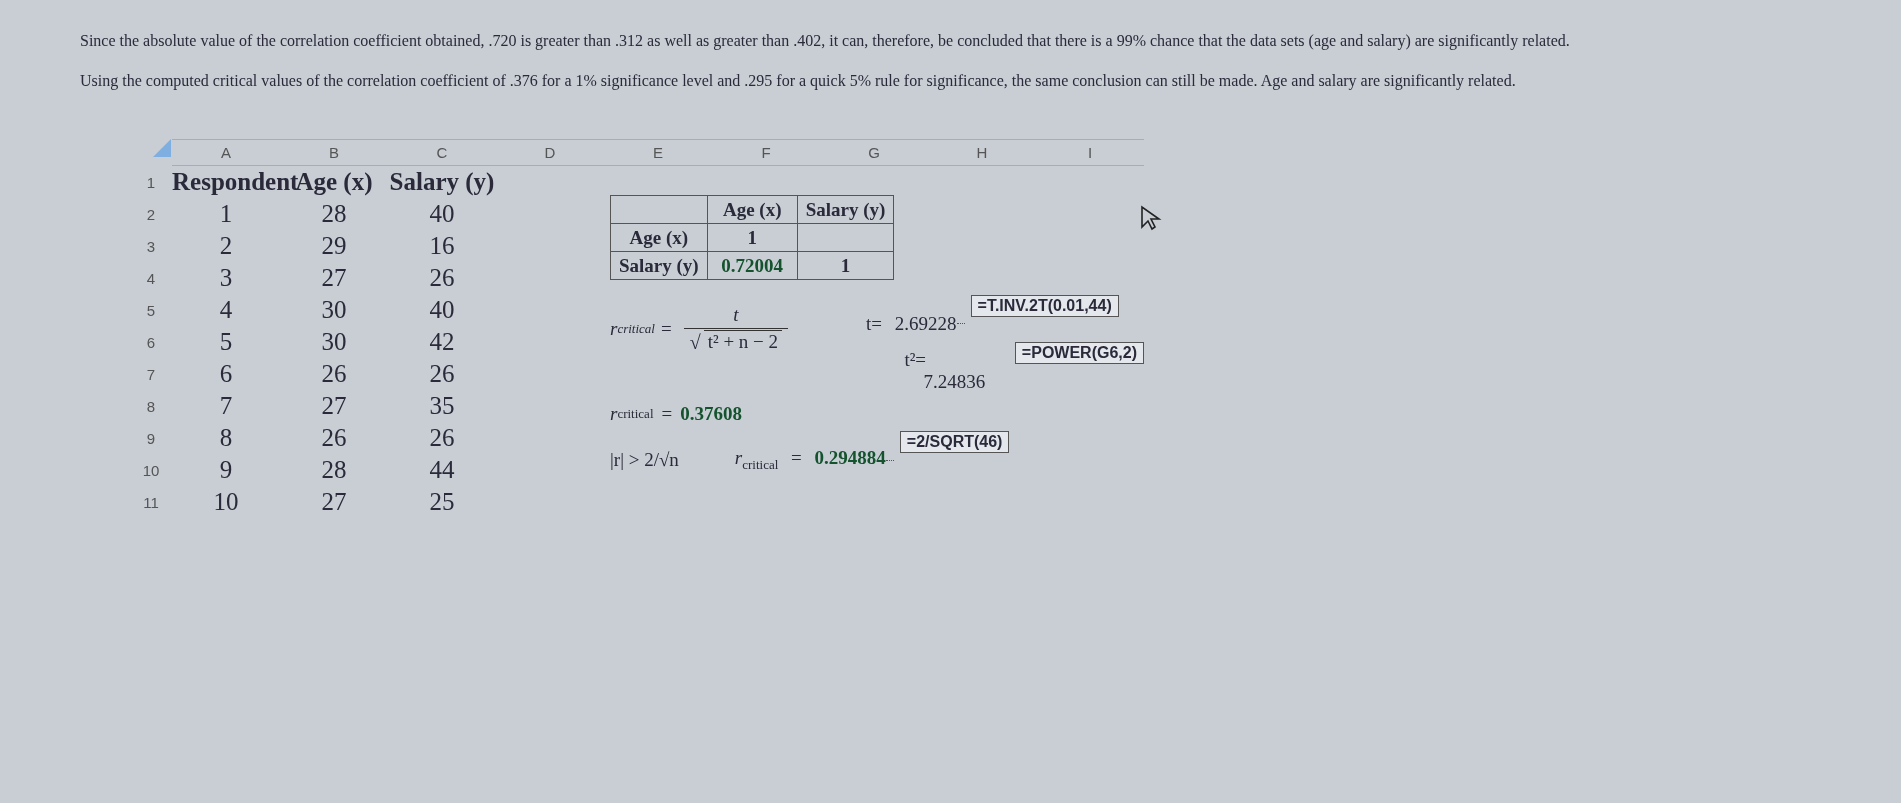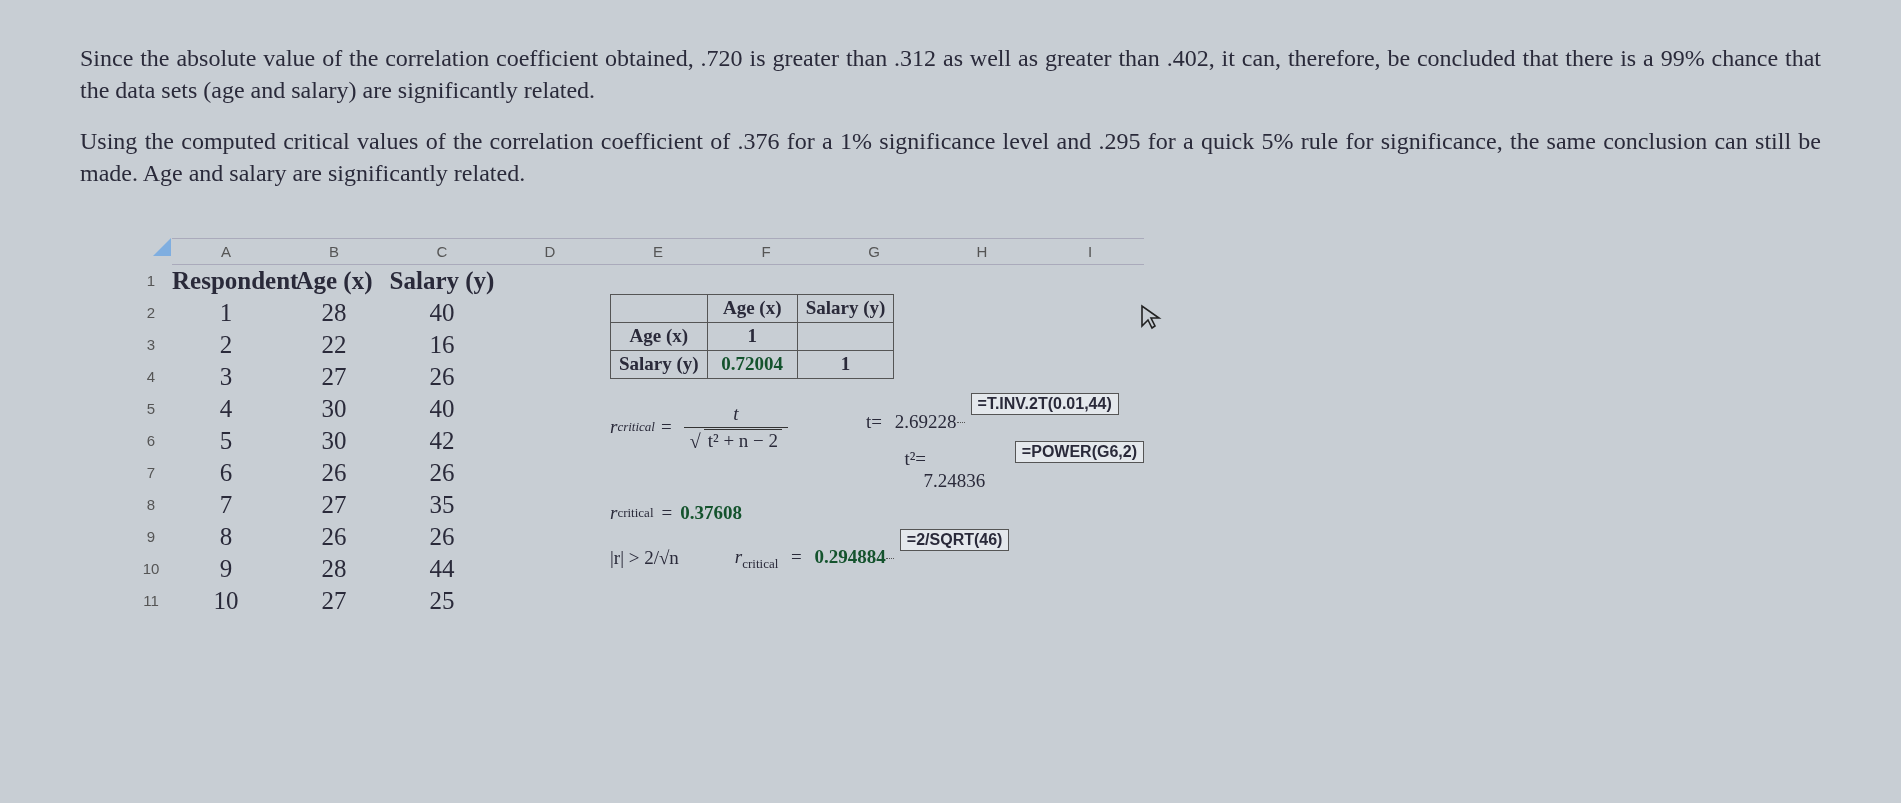--- a/index.html
+++ b/index.html
@@ -5,25 +5,24 @@
 * { box-sizing: border-box; margin: 0; padding: 0; }
 body {
   background: #c8ced4;
   font-family: "Times New Roman", serif;
   color: #2a2a3a;
   padding: 30px 80px;
   width: 1901px;
   height: 803px;
 }
 .para {
-  font-size: 24px;
+  font-size: 16px;
   line-height: 1.35;
   margin-bottom: 18px;
   text-align: justify;
-  margin-top: 12px;
 }
 .sheet {
   margin-top: 30px;
   margin-left: 50px;
   position: relative;
   display: inline-block;
 }
 .colheaders {
   display: flex;
   font-family: Arial, sans-serif;
@@ -144,21 +143,21 @@
   </div>
   <div class="grid-row">
       <span class="rowhdr">2</span>
       <span class="cell">1</span>
       <span class="cell">28</span>
       <span class="cell">40</span>
     </div>
   <div class="grid-row">
       <span class="rowhdr">3</span>
       <span class="cell">2</span>
-      <span class="cell">22</span>
+      <span class="cell">29</span>
       <span class="cell">16</span>
     </div>
   <div class="grid-row">
       <span class="rowhdr">4</span>
       <span class="cell">3</span>
       <span class="cell">27</span>
       <span class="cell">26</span>
     </div>
   <div class="grid-row">
       <span class="rowhdr">5</span>

